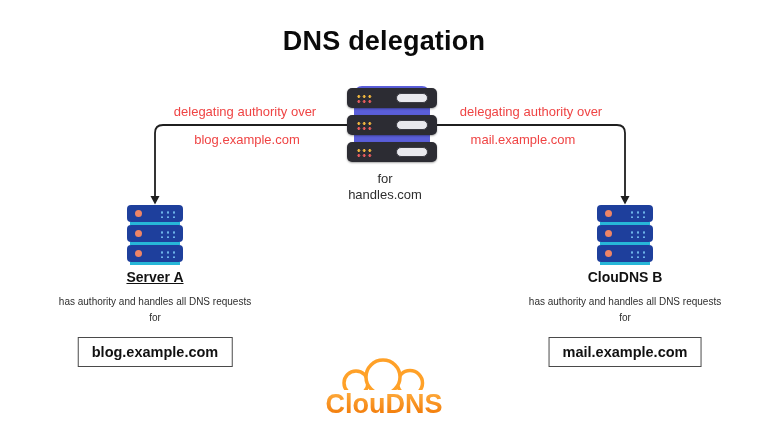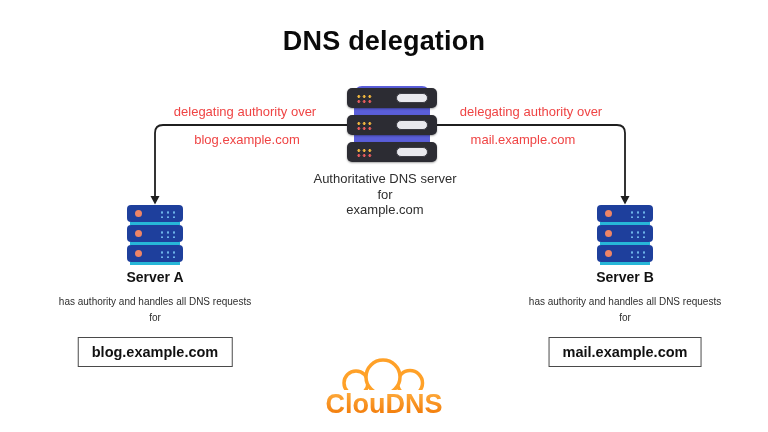--- a/index.html
+++ b/index.html
@@ -56,21 +56,21 @@
   .vents{
     position:absolute;right:7px;top:5px;width:17px;height:8px;
     background-image:radial-gradient(circle,#6db3e8 1px,transparent 1.3px);
     background-size:6px 5px;background-repeat:repeat;
   }
   
   .server-name{
     position:absolute;transform:translateX(-50%);font-size:14px;font-weight:700;color:#111;
     top:269px;white-space:nowrap;
   }
-  .server-name.a{left:155px;} .server-name.b{left:625px;}
+  .server-name.a{left:155px;text-decoration:underline;} .server-name.b{left:625px;}
   .descr{
     position:absolute;transform:translateX(-50%);width:310px;text-align:center;
     font-size:10px;line-height:16px;color:#2e2e2e;top:294px;
   }
   .descr.a{left:155px;} .descr.b{left:625px;}
   .domain-box{
     position:absolute;transform:translateX(-50%);top:337px;background:#ffffff;
     border:1.5px solid #4a4a4a;padding:6px 13px;font-size:14.5px;font-weight:700;color:#111;
     white-space:nowrap;
   }
@@ -107,23 +107,22 @@
       <div class="leds"></div>
       <div class="pill"></div>
     </div>
     <div class="panel p3">
       <div class="leds"></div>
       <div class="pill"></div>
     </div>
   </div>
 
   <div class="caption">
-    <div>Authoritative DNS server</div>
     <div>for</div>
-    <div>example.com</div>
+    <div>handles.com</div>
   </div>
 
   <div class="side-server a">
     <div class="unit">
         <span class="oled"></span>
         <span class="vents"></span>
       </div>
     <div class="band"></div>
     <div class="unit">
         <span class="oled"></span>
@@ -149,21 +148,21 @@
       </div>
     <div class="band"></div>
     <div class="unit">
         <span class="oled"></span>
         <span class="vents"></span>
       </div>
     <div class="band"></div>
   </div>
 
   <div class="server-name a">Server A</div>
-  <div class="server-name b">Server B</div>
+  <div class="server-name b">ClouDNS B</div>
 
   <div class="descr a">
     <div>has authority and handles all DNS requests</div>
     <div>for</div>
   </div>
   <div class="descr b">
     <div>has authority and handles all DNS requests</div>
     <div>for</div>
   </div>
 

